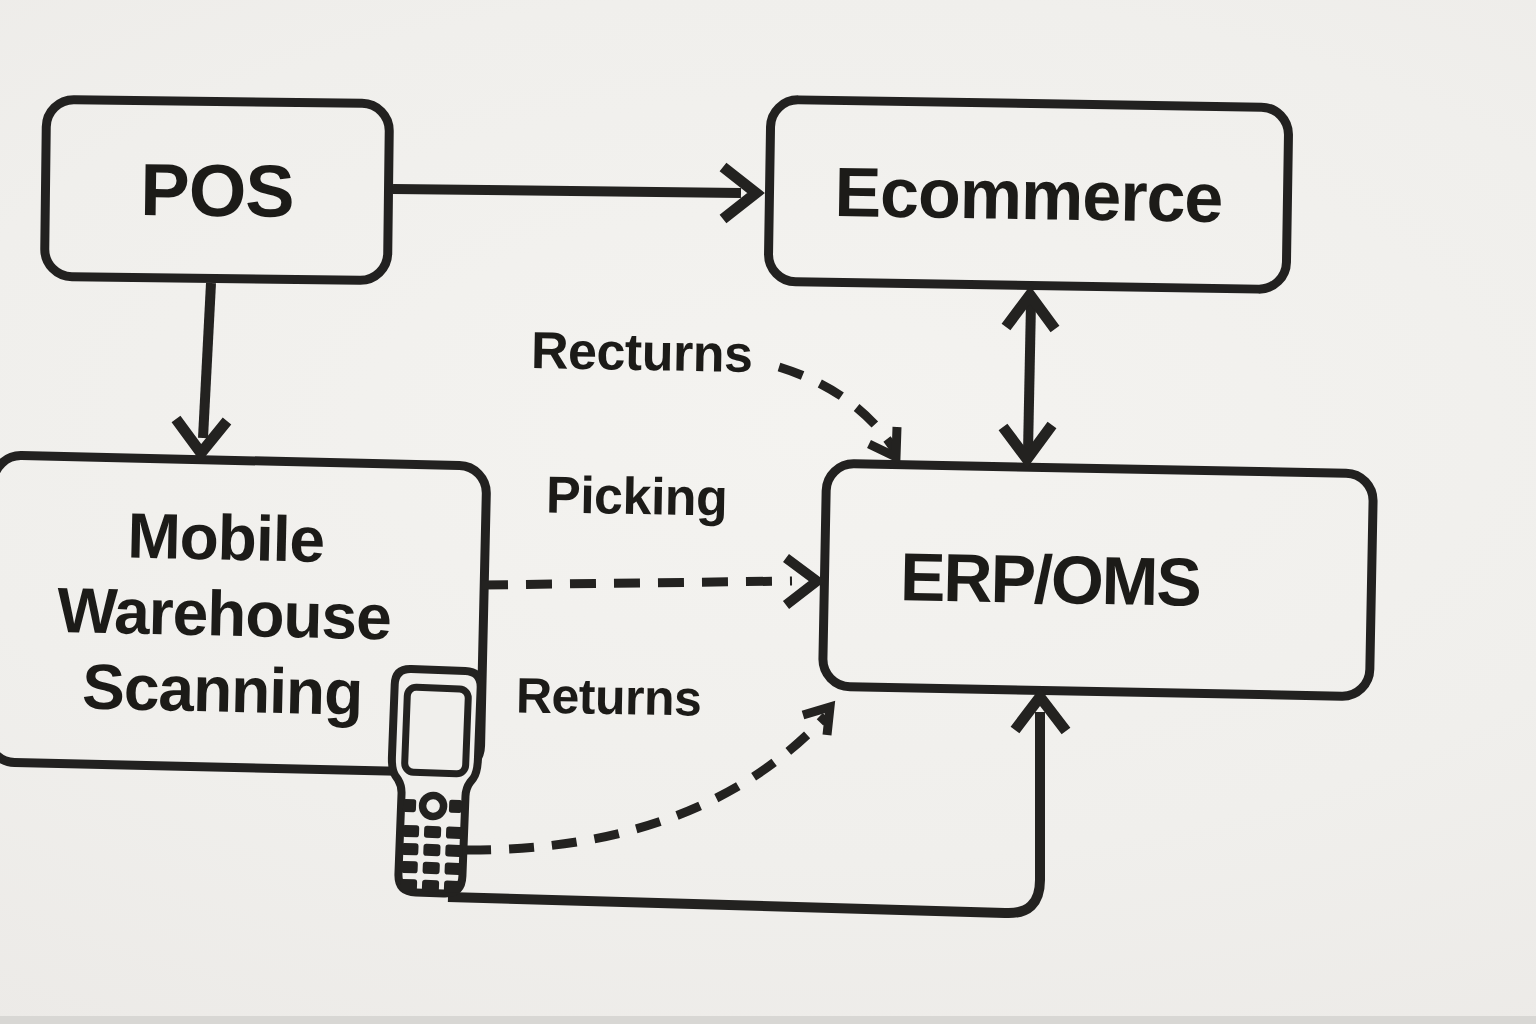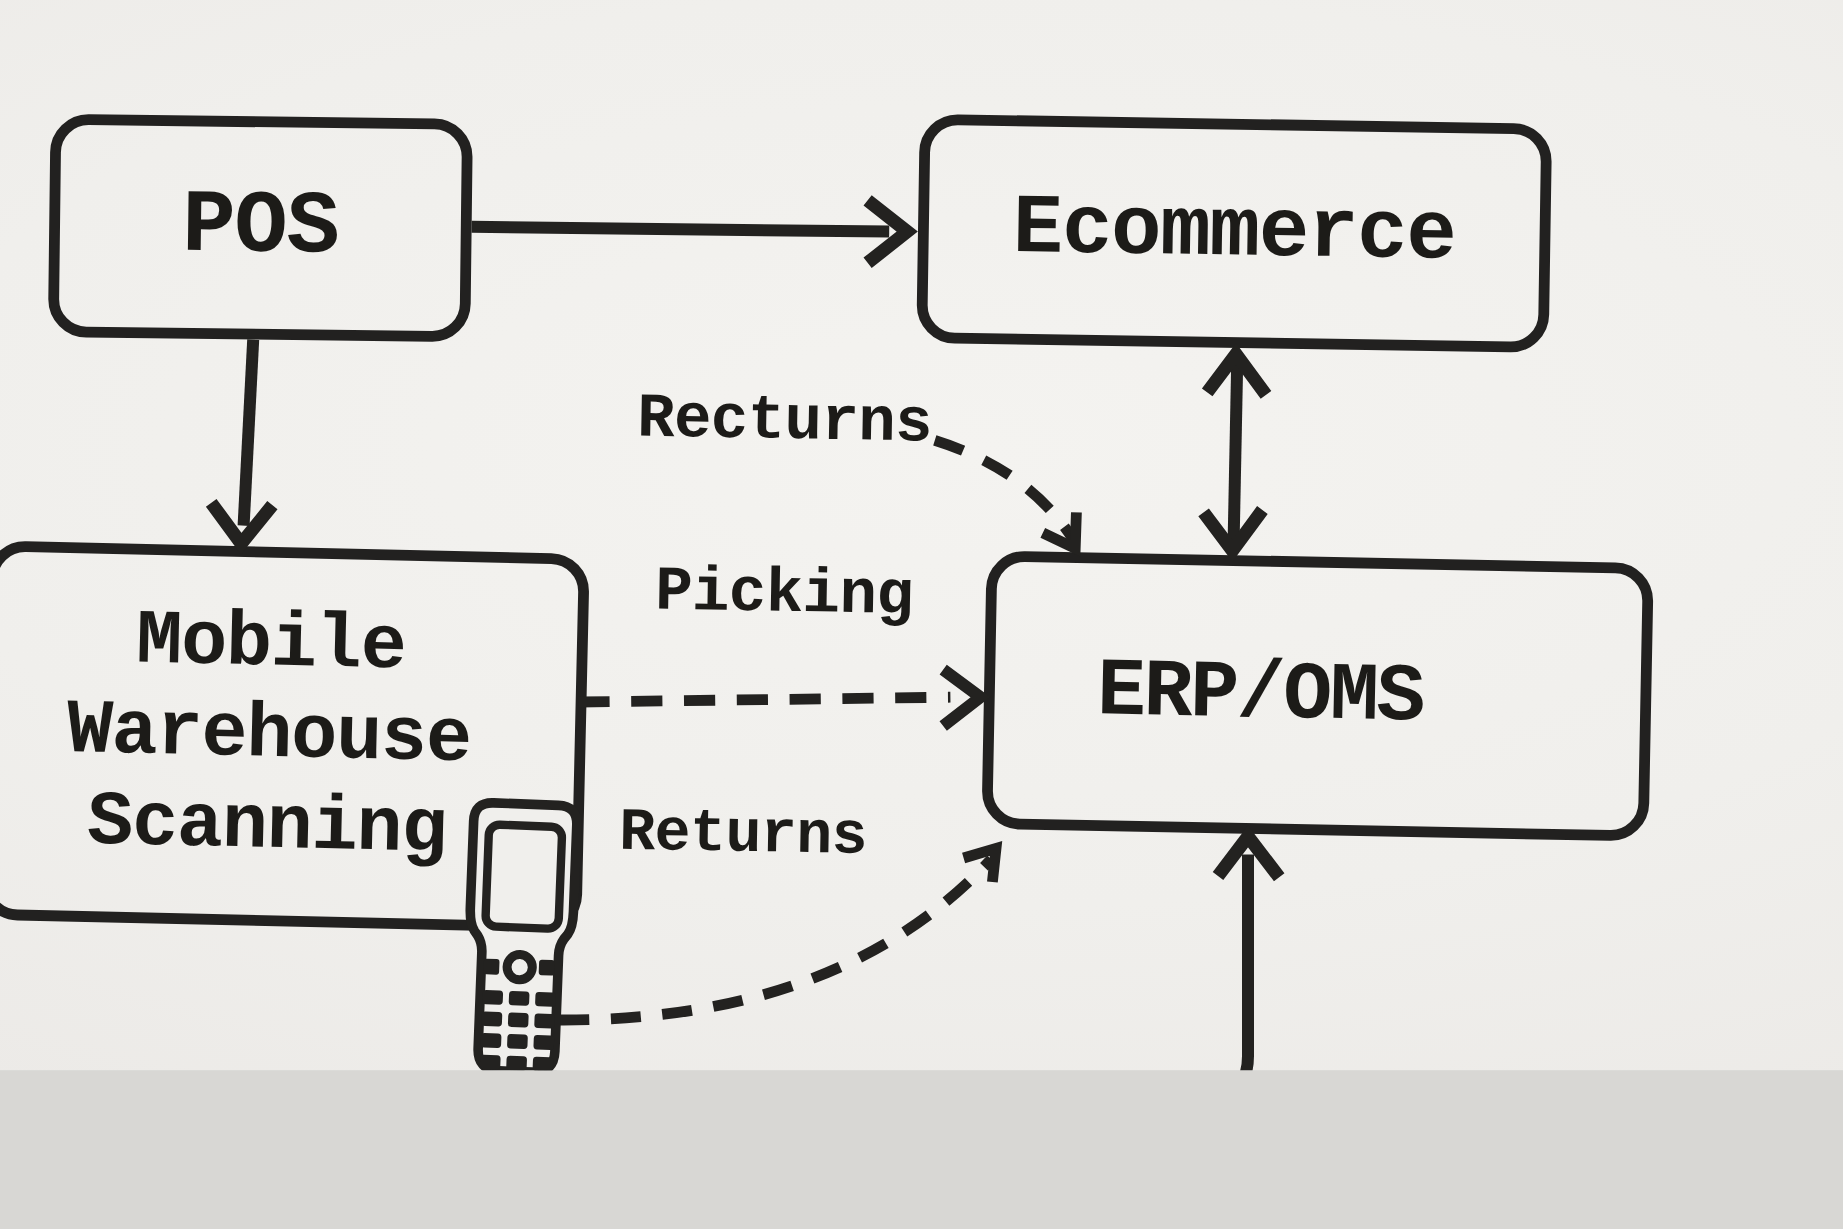--- a/index.html
+++ b/index.html
@@ -1,22 +1,22 @@
 <!DOCTYPE html>
 <html><head>
 <meta charset="utf-8">
 <style>
   html,body{margin:0;padding:0;background:#d8d7d4;}
   .stage{
     position:relative;
-    width:1536px;height:892px;
+    width:1536px;height:1016px;
     overflow:hidden;
     background:
       radial-gradient(130% 95% at 53% 42%, #f4f3f0 0%, #f0efec 45%, #eceae7 75%, #e4e3e0 96%, #dfdedb 100%);
-    font-family:Liberation Mono, monospace;
+    font-family:Liberation Sans, sans-serif;
     color:#1e1d1a;
   }
   .node{
     position:absolute;
     box-sizing:border-box;
     border:9px solid #222120;
     border-radius:32px;
     display:flex;align-items:center;justify-content:center;
     font-weight:700;
     letter-spacing:-1px;

